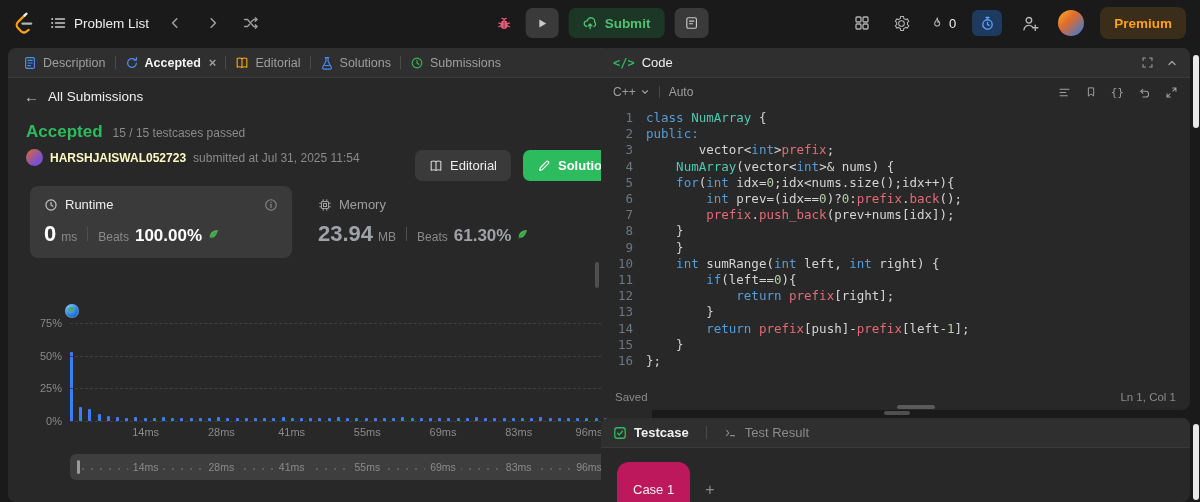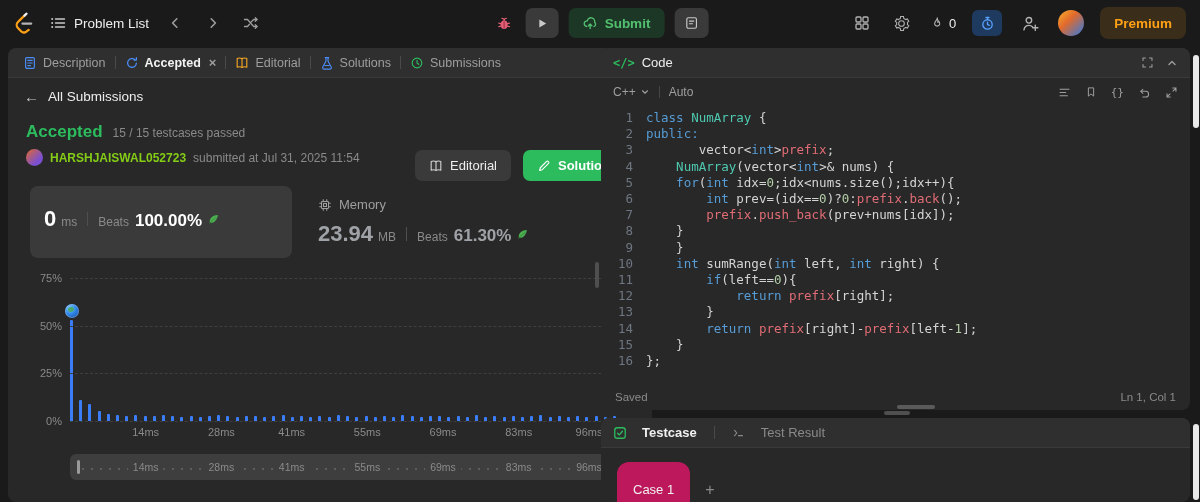--- a/index.html
+++ b/index.html
@@ -48,21 +48,21 @@
   .sub-wrap { position:relative; }
   .back-row { display:flex; align-items:center; gap:9px; padding:10px 16px 0 16px; }
   .back-arrow { color:#c9c9c9; font-size:15px; cursor:pointer; }
   .back-label { color:#ededed; font-size:13.5px; font-weight:500; }
   .link-ic { margin-left:auto; cursor:pointer; }
   .status-row { display:flex; align-items:baseline; gap:10px; padding:17px 16px 0 18px; }
   .status-accepted { color:#2cbb5d; font-size:17px; font-weight:700; }
   .testcases { color:#8a8a8a; font-size:12px; }
   .user-row { display:flex; align-items:center; gap:7px; padding:7px 16px 0 18px; font-size:12px; color:#8a8a8a; }
   .user-avatar { width:17px; height:17px; border-radius:50%; background:linear-gradient(135deg,#e26a2c,#7a4fd0 70%); flex:none; }
-  .user-name { color:#84cc16; font-weight:700; }
+  .user-name { color:#fef9c3; font-weight:700; }
   .action-btns { position:absolute; right:28px; top:72px; display:flex; gap:12px; }
   .btn { height:31px; border:none; border-radius:7px; display:flex; align-items:center; gap:7px; padding:0 14px; font-size:13px; cursor:pointer; font-family:inherit; }
   .btn-editorial { background:#3a3a3a; color:#ededed; }
   .btn-solution { background:#2cbb5d; color:#fff; font-weight:600; }
 
   
   .cards-row { display:flex; margin:20px 22px 0 22px; }
   .card { border-radius:8px; padding:11px 14px; }
   .card.runtime { width:262px; background:#3a3a3a; }
   .card.memory { flex:1; padding-left:26px; }
@@ -116,21 +116,21 @@
   .code-line { display:flex; white-space:pre; }
   .ln { width:32px; text-align:right; color:#6e7681; margin-right:13px; flex:none; }
   .tk-k { color:#569cd6; } .tk-t { color:#4ec9b0; } .tk-m { color:#e06c75; }
   .tk-n { color:#b5cea8; } .tk-p { color:#d4d4d4; }
 
   .editor-footer { position:absolute; left:0; right:0; bottom:7px; display:flex; justify-content:space-between; padding:0 14px; font-size:11.5px; color:#8a8a8a;gap:48px; }
   .code-hscroll { position:absolute; left:40px; right:16px; bottom:1px; height:4px; }
   .code-hscroll .thumb { position:absolute; left:48%; width:38px; height:4px; border-radius:2px; background:#5a5a5a; }
 
   
-  .tc-tab { display:flex; align-items:center; gap:15px; cursor:pointer; }
+  .tc-tab { display:flex; align-items:center; gap:7px; cursor:pointer; }
   .tc-tab .lb1 { color:#f0f0f0; font-weight:700; }
   .tc-tab .lb2 { color:#8a8a8a; }
   .tc-div { width:1px; height:13px; background:#4a4a4a; margin:0 10px; }
   .tc-body { display:flex; align-items:center; gap:15px; padding:14px 16px; }
   .case-pill { background:#be185d; border:none; border-radius:12px; color:#f0f0f0; font-size:13px; padding:20px 16px; cursor:pointer; font-family:inherit; }
   .add-case { color:#8a8a8a; font-size:16px; cursor:pointer; }
 
   
   .win-thumb-1 { position:absolute; right:1px; top:55px; width:6px; height:73px; border-radius:3px; background:#e9e9e9; cursor:pointer; }
   .win-thumb-2 { position:absolute; right:1px; top:424px; width:6px; height:76px; border-radius:3px; background:#e9e9e9; cursor:pointer; }
@@ -323,20 +323,33 @@
         <svg width="14" height="14" viewBox="0 0 16 16">
           <path d="M3 13l.8-3L11 2.8a1.3 1.3 0 0 1 1.8 0l.4.4a1.3 1.3 0 0 1 0 1.8L6 12.2 3 13z" stroke="#fff" stroke-width="1.3" fill="none" stroke-linejoin="round"></path>
         </svg>
         <span>Solution</span>
       </button>
     </div>
   </div>
 
   <div class="cards-row">
     <div class="card runtime">
+      <div class="card-top">
+        <svg width="14" height="14" viewBox="0 0 16 16">
+          <circle cx="8" cy="8" r="5.8" stroke="#c9c9c9" stroke-width="1.3" fill="none"></circle>
+          <path d="M8 4.8V8l2.2 1.4" stroke="#c9c9c9" stroke-width="1.3" fill="none" stroke-linecap="round"></path>
+        </svg>
+        <span>Runtime</span>
+        <span class="spacer"></span>
+        <svg width="14" height="14" viewBox="0 0 16 16">
+          <circle cx="8" cy="8" r="6" stroke="#8a8a8a" stroke-width="1.2" fill="none"></circle>
+          <path d="M8 7.2v3.6" stroke="#8a8a8a" stroke-width="1.3" stroke-linecap="round"></path>
+          <circle cx="8" cy="4.9" r="0.8" fill="#8a8a8a"></circle>
+        </svg>
+      </div>
       <div class="card-val">
         <span class="big">0</span>
         <span class="unit">ms</span>
         <span class="vdiv"></span>
         <span class="beats-lb">Beats</span>
         <span class="big2">100.00%</span>
         <span class="leaf">
           <svg width="13" height="13" viewBox="0 0 16 16">
               <path d="M13.5 2.5C7 2.5 3.5 6 3.2 11.4c2.1.9 4.4 1 6-.6 2.4-2.4 3.6-5 4.3-8.3z" fill="#4caf50"></path>
               <path d="M3 13.5c2.5-4 5.5-6.5 8.5-8" stroke="#2e7d32" stroke-width="0.8" fill="none"></path>
@@ -364,21 +377,21 @@
           <svg width="13" height="13" viewBox="0 0 16 16">
               <path d="M13.5 2.5C7 2.5 3.5 6 3.2 11.4c2.1.9 4.4 1 6-.6 2.4-2.4 3.6-5 4.3-8.3z" fill="#4caf50"></path>
               <path d="M3 13.5c2.5-4 5.5-6.5 8.5-8" stroke="#2e7d32" stroke-width="0.8" fill="none"></path>
             </svg>
         </span>
       </div>
     </div>
   </div>
 
   <div class="chart">
-    <div class="plot" style="position:absolute;inset:0;">
+    <div class="plot" style="position:absolute;inset:0;margin-top:45px;">
       <div class="bars">
           <div class="bar" style="height: 70.6667%;"></div>
           <div class="bar" style="height: 14.6667%;"></div>
           <div class="bar" style="height: 12%;"></div>
           <div class="bar" style="height: 6.66667%;"></div>
           <div class="bar" style="height: 4.66667%;"></div>
           <div class="bar" style="height: 4%;"></div>
           <div class="bar" style="height: 3.33333%;"></div>
           <div class="bar" style="height: 4%;"></div>
           <div class="bar" style="height: 3.33333%;"></div>
@@ -525,21 +538,21 @@
         <div class="code-line"><span class="ln">4</span><span><span class="tk-p">    </span><span class="tk-t">NumArray</span><span class="tk-p">(vector&lt;</span><span class="tk-k">int</span><span class="tk-p">&gt;&amp; nums) {</span></span></div>
         <div class="code-line"><span class="ln">5</span><span><span class="tk-p">    </span><span class="tk-k">for</span><span class="tk-p">(</span><span class="tk-k">int</span><span class="tk-p"> idx=</span><span class="tk-n">0</span><span class="tk-p">;idx&lt;nums.size();idx++){</span></span></div>
         <div class="code-line"><span class="ln">6</span><span><span class="tk-p">        </span><span class="tk-k">int</span><span class="tk-p"> prev=(idx==</span><span class="tk-n">0</span><span class="tk-p">)?</span><span class="tk-n">0</span><span class="tk-p">:</span><span class="tk-m">prefix</span><span class="tk-p">.</span><span class="tk-m">back</span><span class="tk-p">();</span></span></div>
         <div class="code-line"><span class="ln">7</span><span><span class="tk-p">        </span><span class="tk-m">prefix</span><span class="tk-p">.</span><span class="tk-m">push_back</span><span class="tk-p">(prev+nums[idx]);</span></span></div>
         <div class="code-line"><span class="ln">8</span><span><span class="tk-p">    }</span></span></div>
         <div class="code-line"><span class="ln">9</span><span><span class="tk-p">    }</span></span></div>
         <div class="code-line"><span class="ln">10</span><span><span class="tk-p">    </span><span class="tk-k">int</span><span class="tk-p"> sumRange(</span><span class="tk-k">int</span><span class="tk-p"> left, </span><span class="tk-k">int</span><span class="tk-p"> right) {</span></span></div>
         <div class="code-line"><span class="ln">11</span><span><span class="tk-p">        </span><span class="tk-k">if</span><span class="tk-p">(left==</span><span class="tk-n">0</span><span class="tk-p">){</span></span></div>
         <div class="code-line"><span class="ln">12</span><span><span class="tk-p">            </span><span class="tk-k">return</span><span class="tk-p"> </span><span class="tk-m">prefix</span><span class="tk-p">[right];</span></span></div>
         <div class="code-line"><span class="ln">13</span><span><span class="tk-p">        }</span></span></div>
-        <div class="code-line"><span class="ln">14</span><span><span class="tk-p">        </span><span class="tk-k">return</span><span class="tk-p"> </span><span class="tk-m">prefix</span><span class="tk-p">[right]-</span><span class="tk-m">prefix</span><span class="tk-p">[left-</span><span class="tk-n">1</span><span class="tk-p">];</span></span></div>
+        <div class="code-line"><span class="ln">14</span><span><span class="tk-p">        </span><span class="tk-k">return</span><span class="tk-p"> </span><span class="tk-m">prefix</span><span class="tk-p">[push]-</span><span class="tk-m">prefix</span><span class="tk-p">[left-</span><span class="tk-n">1</span><span class="tk-p">];</span></span></div>
         <div class="code-line"><span class="ln">15</span><span><span class="tk-p">    }</span></span></div>
         <div class="code-line"><span class="ln">16</span><span><span class="tk-p">};</span></span></div>
       </div>
   </div>
 
   <div class="editor-footer">
     <span>Saved</span>
     <span>Ln 1, Col 1</span>
   </div>
   <div class="code-hscroll">

